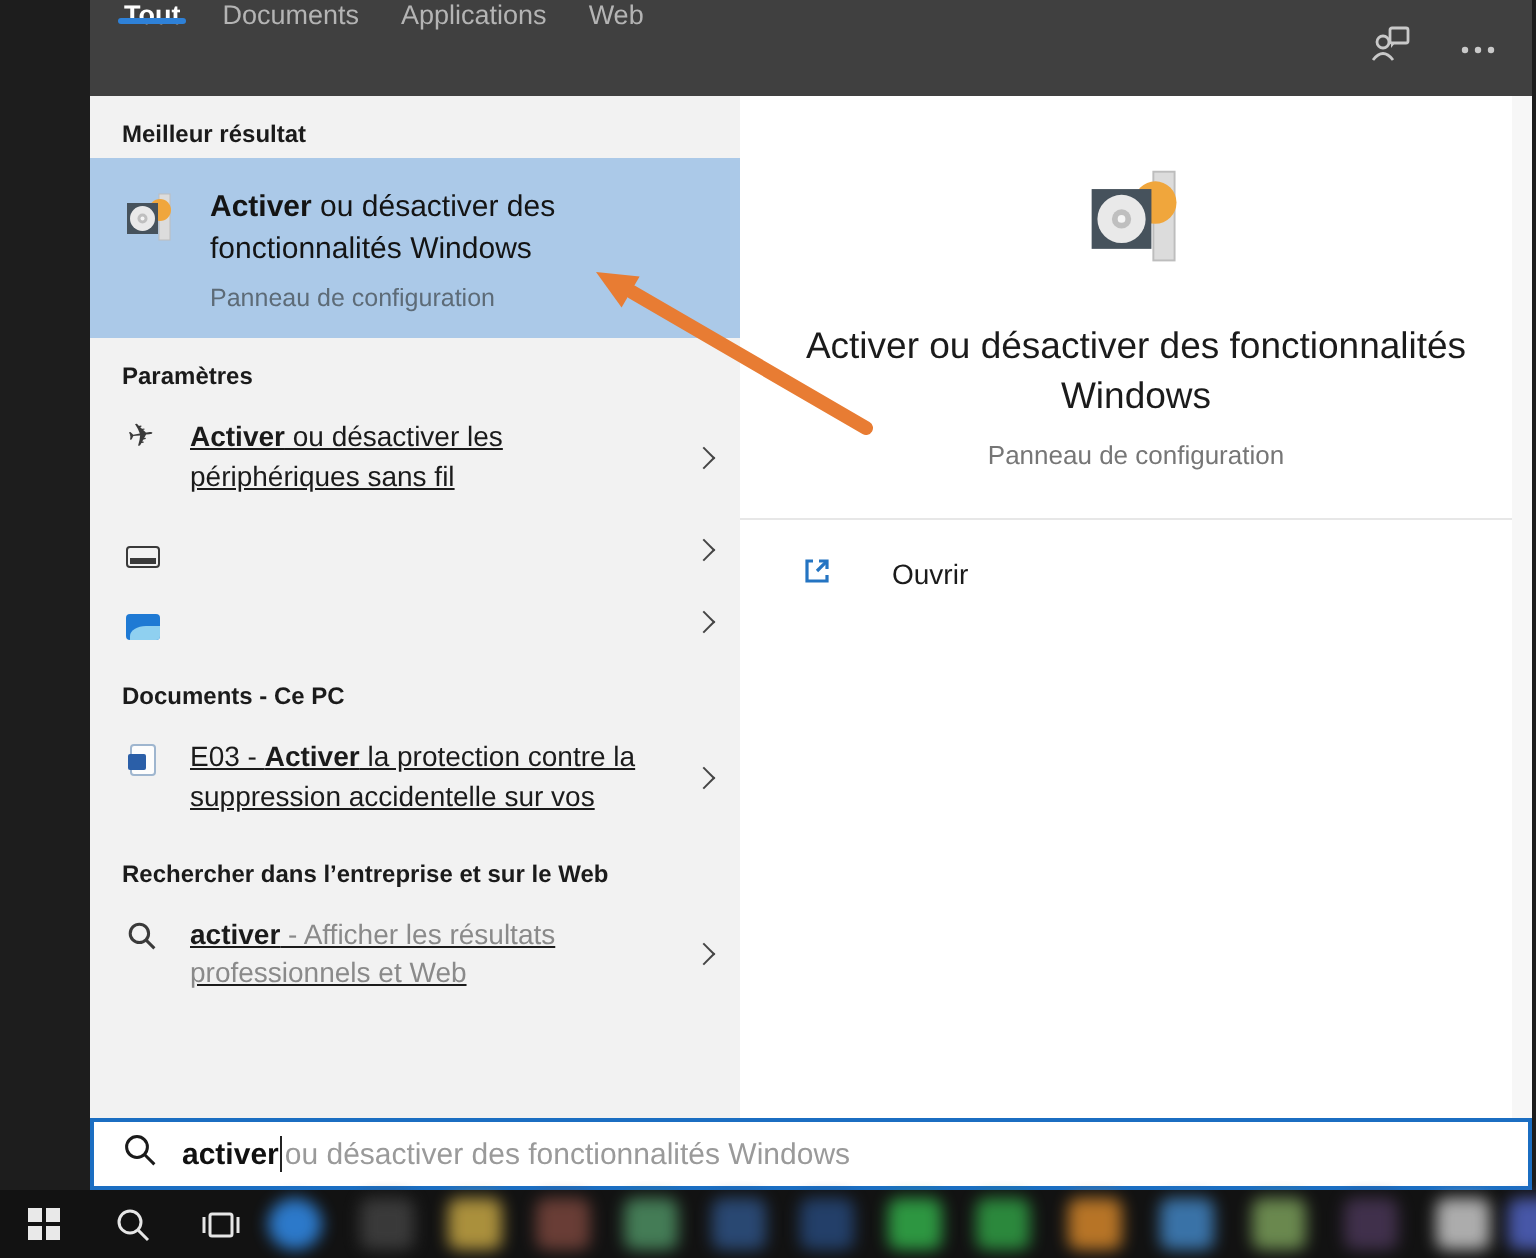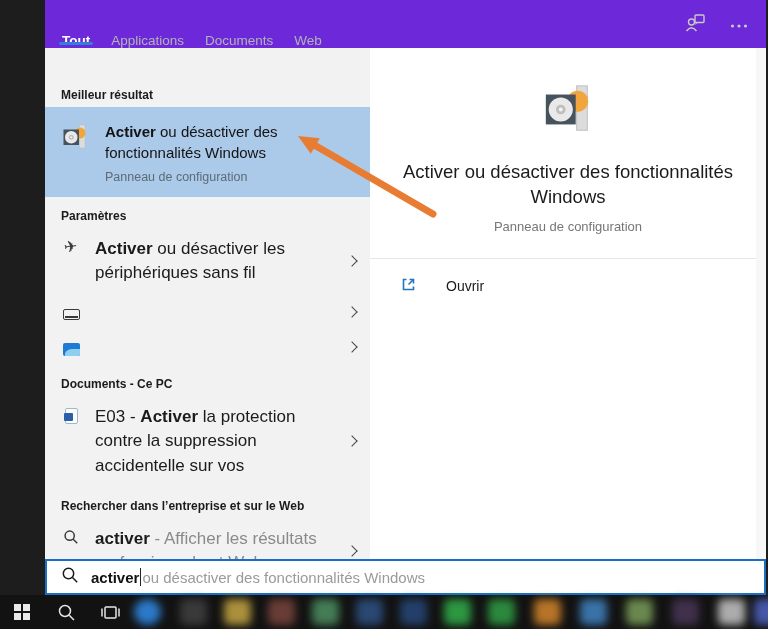--- a/index.html
+++ b/index.html
@@ -5,42 +5,42 @@
   * { margin:0; padding:0; box-sizing:border-box; }
   html,body { width:768px; height:629px; overflow:hidden; }
   body { font-family:"Liberation Sans","DejaVu Sans",sans-serif; }
 
   .screen { position:relative; width:768px; height:629px; background:#1d1d1d; overflow:hidden; }
 
   
   .window { position:absolute; left:45px; top:0; right:2px; bottom:34px;
             display:flex; flex-direction:column; background:#f2f2f2; }
 
-  .hdr { height:48px; background:#6d28d9; flex:0 0 48px; position:relative;
-         display:flex; align-items:flex-end; }
+  .hdr { height:48px; background:#404040; flex:0 0 48px; position:relative;
+         display:flex; align-items:flex-start; }
   .tabs { display:flex; gap:21px; padding-left:17px; align-items:stretch; }
   .tab { position:relative; display:flex; align-items:center; font-size:13.5px;
          color:#b4b4b4; cursor:default; }
   .tab.active { color:#ffffff; font-weight:bold; }
   .tab.active::after { content:''; position:absolute; left:-3px; right:-3px; bottom:3px;
          height:3px; background:#2e81d8; border-radius:2px; }
   .tab .caret { width:0; height:0; margin-left:6px; border-left:4.5px solid transparent;
          border-right:4.5px solid transparent; border-top:5px solid #b4b4b4; }
   .hdr-icons { position:absolute; right:18px; top:0; height:48px; display:flex;
          gap:24px; align-items:center; }
 
   .body { flex:1; display:flex; overflow:hidden; }
 
   
-  .list { width:325px; flex:0 0 325px; background:#f2f2f2; overflow:hidden;margin-top:28px; }
+  .list { width:325px; flex:0 0 325px; background:#f2f2f2; overflow:hidden; }
   .sec-h { font-size:12px; font-weight:bold; color:#1b1b1b; padding:12px 16px 5px 16px; }
   .row { display:flex; align-items:center; padding:9px 14px 9px 16px; }
   .row .ic { width:20px; flex:0 0 20px; margin-right:14px; align-self:flex-start;
              margin-top:2px; display:flex; justify-content:center; color:#3a3a3a; }
-  .row .txt { width:232px; font-size:17px; line-height:1.42; color:#1b1b1b; }
+  .row .txt { width:232px; font-size:14px; line-height:1.42; color:#1b1b1b;text-decoration:underline; }
   .row .txt .gray { color:#8a8a8a; }
   .chev { margin-left:auto; width:8px; height:8px; border-right:1.7px solid #454545;
           border-bottom:1.7px solid #454545; transform:rotate(-45deg); flex:0 0 8px; }
 
   .best { background:#abc9e8; padding:14px 16px 13px 16px; display:flex; }
   .best .bic { width:28px; flex:0 0 28px; margin-right:16px; margin-top:2px; }
   .best .t { font-size:15px; line-height:1.4; color:#141414; width:225px; }
   .best .sub { font-size:12.5px; color:#5d6b77; margin-top:7px; }
 
   b { font-weight:bold; }
@@ -103,24 +103,24 @@
 <div class="screen">
 
   <div class="window">
 
     <div class="hdr">
       <div class="tabs">
         <div class="tab active">
             <span>Tout</span>
           </div>
         <div class="tab">
-            <span>Applications</span>
+            <span>Documents</span>
           </div>
         <div class="tab">
-            <span>Documents</span>
+            <span>Applications</span>
           </div>
         <div class="tab">
             <span>Web</span>
           </div>
       </div>
       <div class="hdr-icons">
         <span>
           <svg width="21" height="21" viewBox="0 0 21 21" fill="none" stroke="#c9c9c9" stroke-width="1.4">
             <rect x="10" y="3" width="9" height="7.5" rx="1"></rect>
             <path d="M12.5 10.5 L10.5 13 L10.5 10.5" fill="#c9c9c9" stroke="none"></path>

